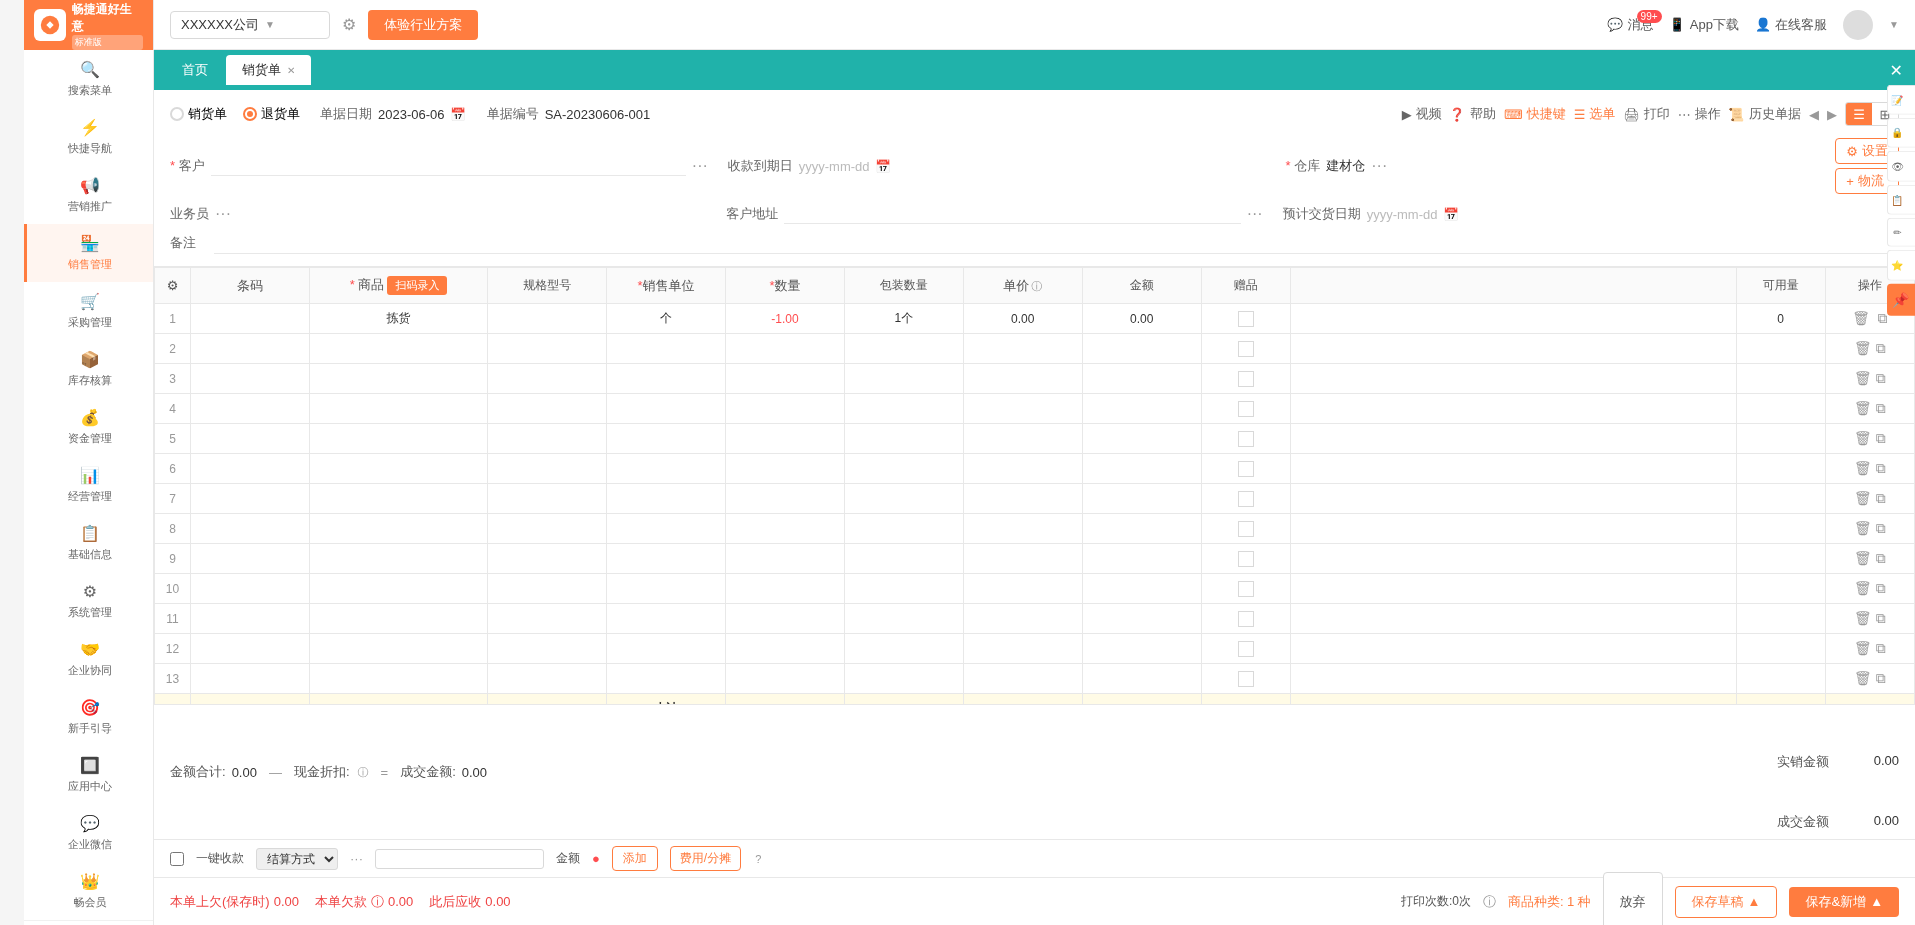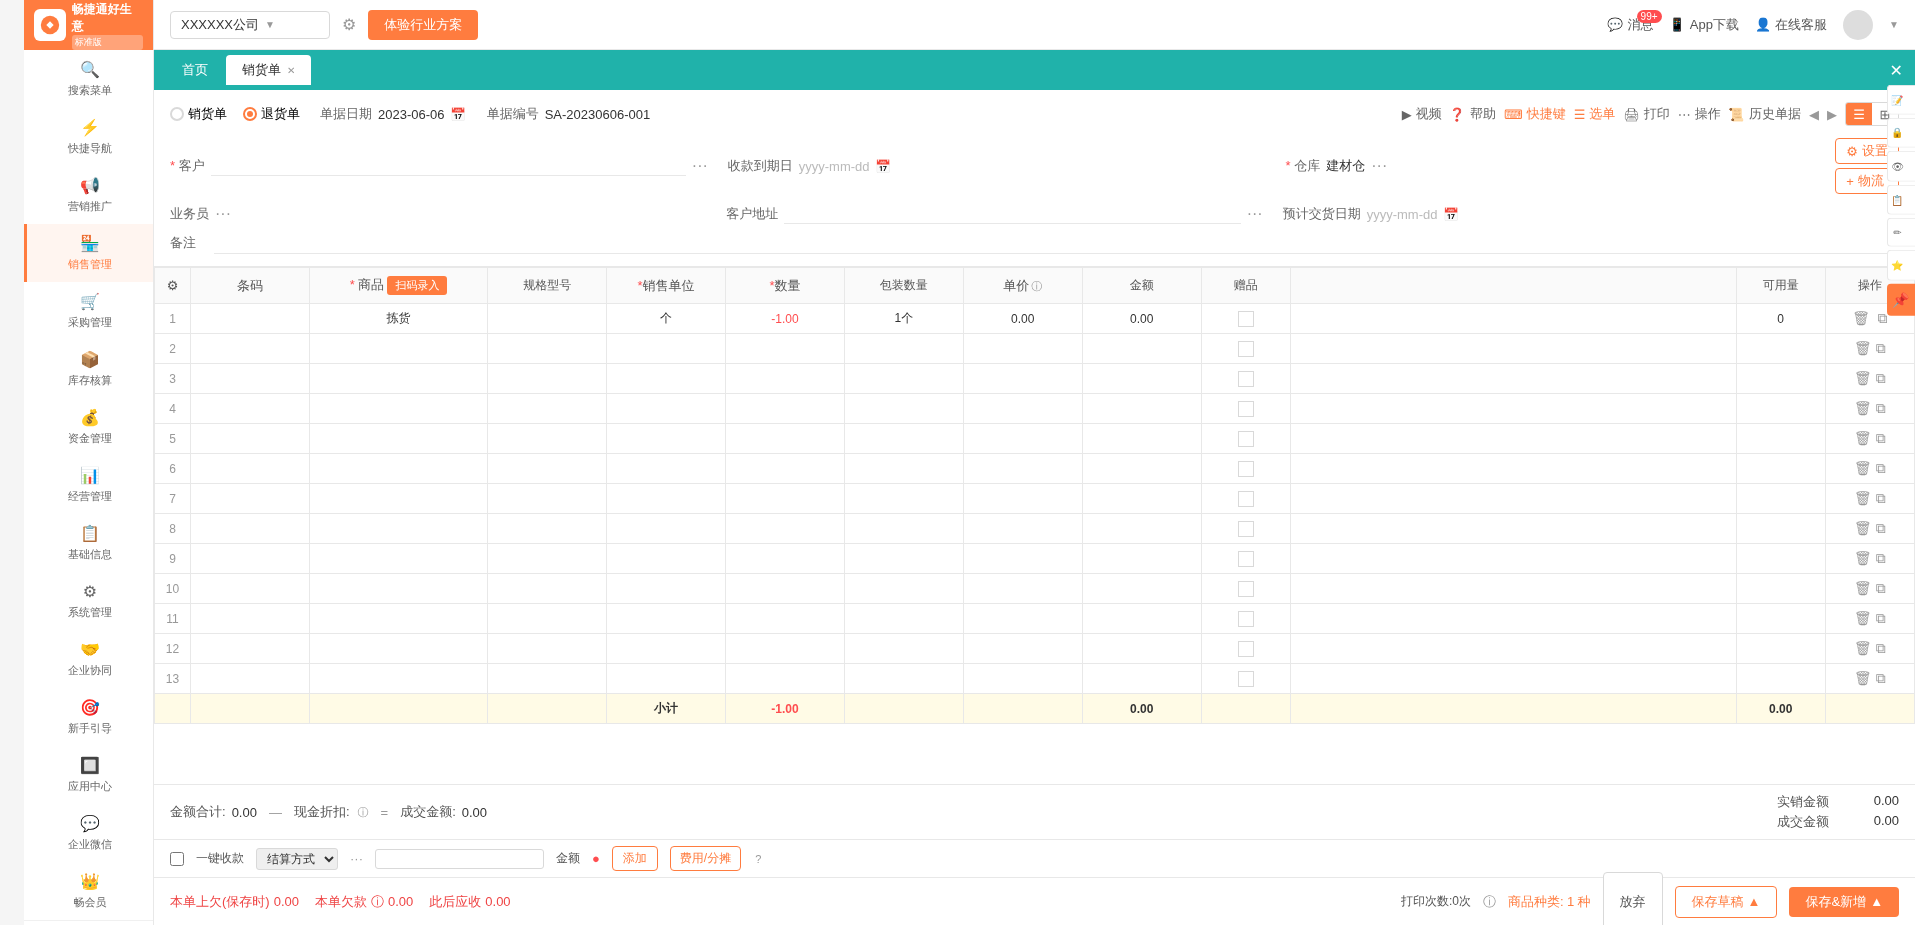--- a/index.html
+++ b/index.html
@@ -83,21 +83,21 @@
     .subtotal-row td { background: #fffbe6; font-weight: bold; }
     .checkbox-cell { width: 16px; height: 16px; border: 1px solid #d9d9d9; display: inline-block; vertical-align: middle; }
 
     
     .footer-calc { padding: 8px 16px; background: #fff; border-top: 1px solid #e8e8e8; display: flex; align-items: center; gap: 12px; }
     .footer-calc-item { display: flex; align-items: center; gap: 6px; color: #555; font-size: 13px; }
     .footer-calc-val { color: #333; font-weight: 500; }
     .minus-sign { color: #999; }
     .eq-sign { color: #999; }
     .footer-right { margin-left: auto; display: flex; flex-direction: column; gap: 2px; align-items: flex-end; }
-    .footer-right-row { display: flex; gap: 10px; font-size: 13px; color: #555; }
+    .footer-right-row { display: flex; gap: 10px; font-size: 13px; color: #555; margin-top: 40px; }
     .footer-right-val { color: #333; min-width: 60px; text-align: right; }
 
     
     .payment-row { padding: 6px 16px; background: #fff; border-top: 1px solid #e8e8e8; display: flex; align-items: center; gap: 12px; }
     .payment-checkbox { width: 14px; height: 14px; border: 1px solid #d9d9d9; cursor: pointer; }
     .payment-label { color: #555; font-size: 12px; }
     .payment-select { border: 1px solid #d9d9d9; border-radius: 3px; padding: 2px 6px; font-size: 12px; color: #333; min-width: 80px; }
     .payment-dots { color: #999; cursor: pointer; }
     .payment-amount { border: 1px solid #d9d9d9; border-radius: 3px; padding: 2px 6px; font-size: 12px; min-width: 80px; }
     .add-btn { background: #fff; border: 1px solid #ff7c3f; color: #ff7c3f; border-radius: 4px; padding: 3px 10px; cursor: pointer; font-size: 12px; }

